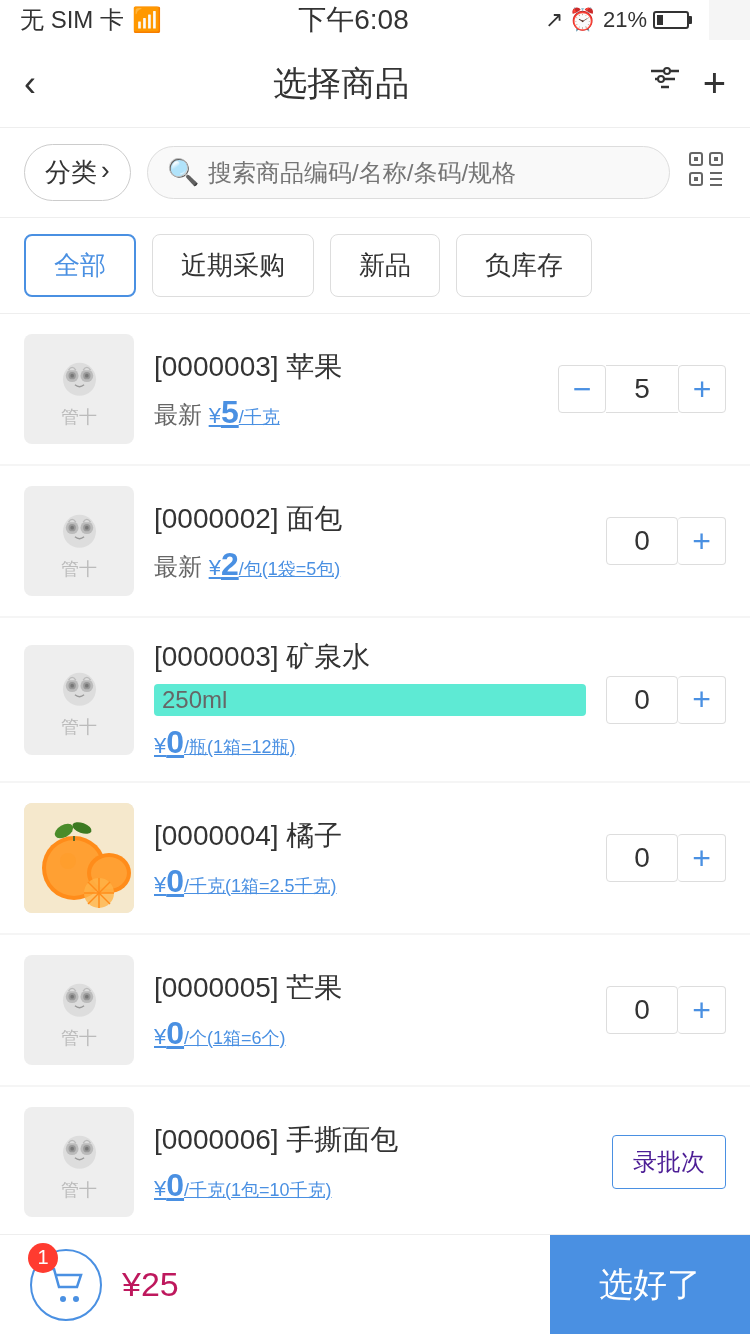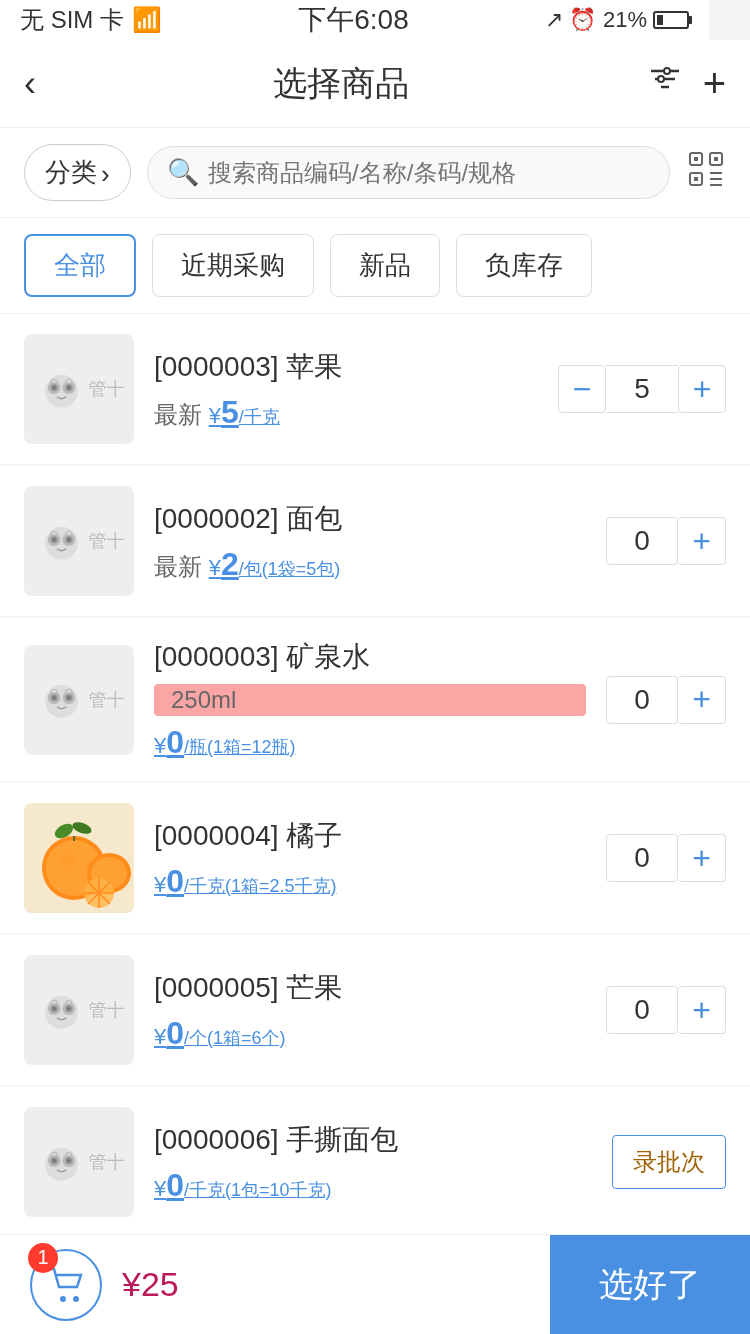--- a/index.html
+++ b/index.html
@@ -69,21 +69,21 @@
     .category-btn {
       border: 1px solid #ccc;
       border-radius: 30px;
       padding: 10px 20px;
       font-size: 26px;
       color: #333;
       background: #fff;
       white-space: nowrap;
       cursor: pointer;
       display: flex;
-      align-items: flex-end;
+      align-items: flex-start;
       gap: 4px;
     }
     .search-box {
       flex: 1;
       border: 1px solid #ddd;
       border-radius: 30px;
       padding: 10px 20px;
       font-size: 24px;
       color: #999;
       background: #f9f9f9;
@@ -139,42 +139,42 @@
       background: #eee;
       border-radius: 8px;
       display: flex;
       align-items: center;
       justify-content: center;
       flex-shrink: 0;
       overflow: hidden;
     }
     .owl-logo {
       display: flex;
-      flex-direction: row;
+      flex-direction: column;
       align-items: center;
       color: #bbb;
     }
     .owl-svg { width: 55px; height: 55px; }
     .product-info {
       flex: 1;
       display: flex;
       flex-direction: column;
       gap: 8px;
     }
     .product-name {
       font-size: 28px;
       color: #333;
       font-weight: 400;
     }
     .product-spec {
       font-size: 24px;
       color: #666;
-      background: #fca5a5;
+      background: #5eead4;
       display: inline-block;
-      padding: 2px 17px;
+      padding: 2px 8px;
       border-radius: 4px;
     }
     .product-price {
       font-size: 24px;
       color: #666;
     }
     .product-price .price-label { color: #666; }
     .product-price .currency { color: #4a90e2; font-size: 22px; text-decoration: underline; }
     .product-price .price-val { color: #4a90e2; font-size: 32px; font-weight: bold; text-decoration: underline; }
     .product-price .price-unit { color: #4a90e2; font-size: 18px; text-decoration: underline; }
@@ -203,21 +203,21 @@
       border: 1px solid #ddd;
       border-left: none;
       border-right: none;
       text-align: center;
       font-size: 28px;
       color: #333;
       background: #fff;
     }
     .batch-btn {
       border: 1px solid #4a90e2;
-      color: #a16207;
+      color: #4c1d95;
       background: #fff;
       font-size: 24px;
       padding: 10px 20px;
       border-radius: 4px;
       cursor: pointer;
       flex-shrink: 0;
     }
 
     
     .bottom-bar {

